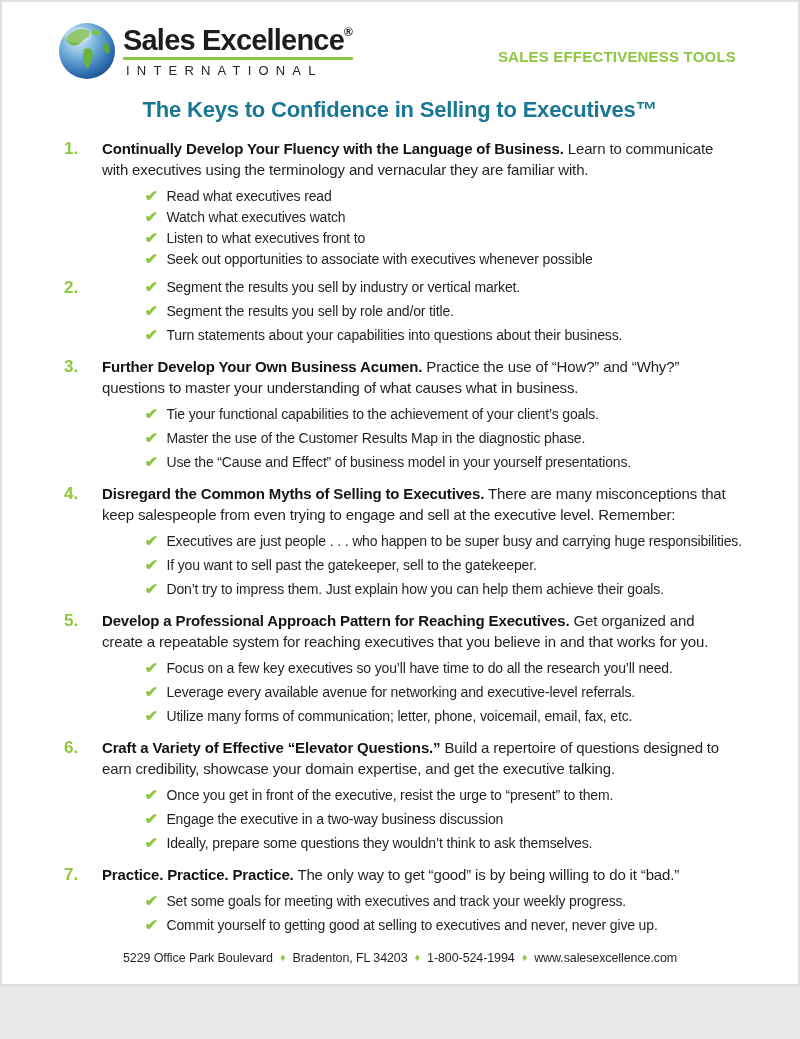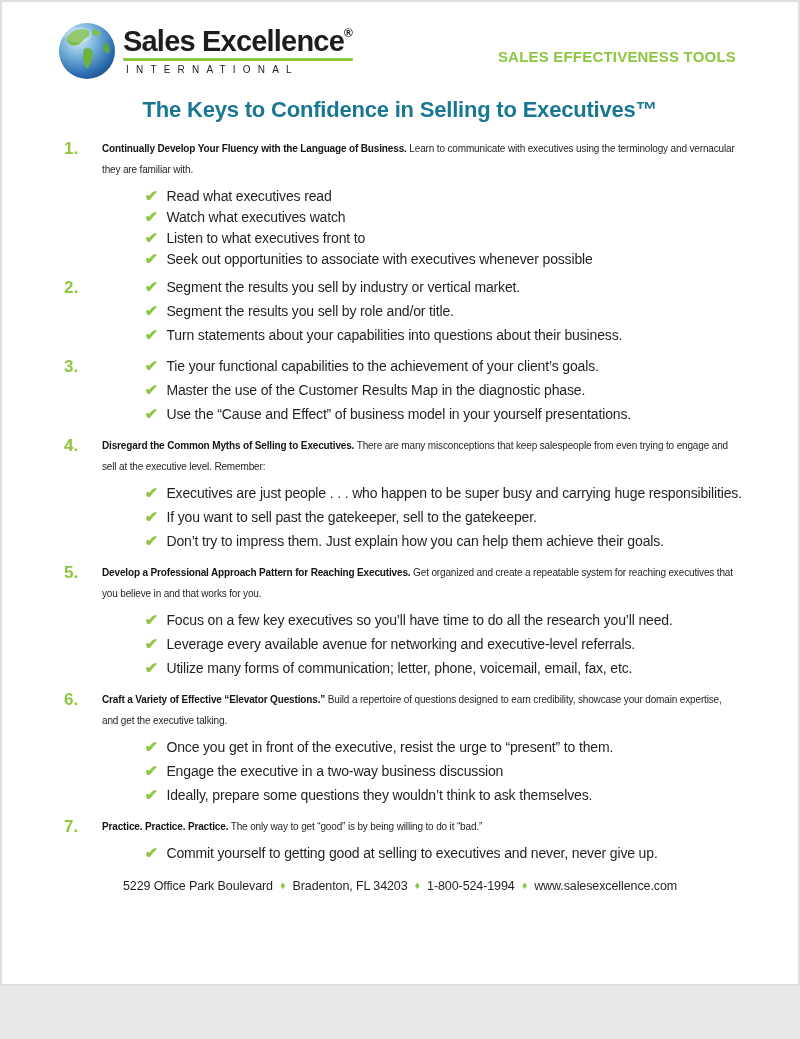--- a/index.html
+++ b/index.html
@@ -8,30 +8,30 @@
     background:#ffffff; border:2px solid #e0e0e0; outline:1px solid #cfcfcf;
     position:relative; overflow:hidden; margin:0 auto;
   }
   
   .header { display:flex; justify-content:space-between; align-items:flex-start; padding:20px 62px 0 56px; }
   .logo { display:flex; align-items:center; gap:7px; }
   .logo-text { display:inline-block; }
   .brand { font-size:29px; font-weight:bold; color:#1d1d1b; letter-spacing:-0.8px; line-height:1; white-space:nowrap; }
   .brand sup { font-size:12px; font-weight:bold; vertical-align:14px; letter-spacing:0; }
   .brand-rule { height:3px; margin:2px 0 4px 0; border-radius:1px; }
-  .intl { font-size:10px; letter-spacing:7.2px; color:#232323; padding-left:3px; line-height:1; }
+  .intl { font-size:13px; letter-spacing:7.2px; color:#232323; padding-left:3px; line-height:1; }
   .header-right { margin-top:26px; font-size:15px; font-weight:bold; letter-spacing:0.2px; }
   
   .title { text-align:center; font-size:22px; font-weight:bold; margin:17px 0 15px 0; letter-spacing:-0.2px; }
   
   .content { padding:0 62px; }
   .item { display:flex; margin-bottom:7px; }
   .num { width:38px; flex:0 0 38px; font-size:17px; font-weight:bold; line-height:21px; }
   .itembody { flex:1; max-width:645px; }
-  .lead { margin:0 0 6px 0; font-size:10px; line-height:21px; color:#231f20; letter-spacing:-0.15px; }
+  .lead { margin:0 0 6px 0; font-size:15px; line-height:21px; color:#231f20; letter-spacing:-0.15px; }
   .lead b { color:#141414; }
   .bullets { list-style:none; margin:0; padding:0 0 0 43px; }
   .bullets li { font-size:14px; line-height:20px; margin-bottom:4px; white-space:nowrap; color:#231f20; letter-spacing:-0.15px; }
   .item-1 .bullets li { margin-bottom:1px; }
   .check { font-weight:bold; font-size:15px; margin-right:9px; display:inline-block; transform:scaleX(1.1); }
   
   .footer { text-align:center; font-size:12.5px; color:#231f20; margin-top:12px; letter-spacing:-0.1px; }
   .dia { font-size:11px; margin:0 7px; position:relative; top:-1px; }
 </style>
 </head>
@@ -90,20 +90,21 @@
           <li><span class="check" style="color: rgb(141, 198, 63);">✔</span><span>Segment the results you sell by industry or vertical market.</span></li>
           <li><span class="check" style="color: rgb(141, 198, 63);">✔</span><span>Segment the results you sell by role and/or title.</span></li>
           <li><span class="check" style="color: rgb(141, 198, 63);">✔</span><span>Turn statements about your capabilities into questions about their business.</span></li>
         </ul>
       </div>
     </div>
 
     <div class="item">
       <div class="num" style="color: rgb(141, 198, 63);">3.</div>
       <div class="itembody">
+        <p class="lead"><b>Further Develop Your Own Business Acumen.</b> <span>Practice the use of “How?” and “Why?” questions to master your understanding of what causes what in business.</span></p>
         <ul class="bullets">
           <li><span class="check" style="color: rgb(141, 198, 63);">✔</span><span>Tie your functional capabilities to the achievement of your client’s goals.</span></li>
           <li><span class="check" style="color: rgb(141, 198, 63);">✔</span><span>Master the use of the Customer Results Map in the diagnostic phase.</span></li>
           <li><span class="check" style="color: rgb(141, 198, 63);">✔</span><span>Use the “Cause and Effect” of business model in your yourself presentations.</span></li>
         </ul>
       </div>
     </div>
 
     <div class="item">
       <div class="num" style="color: rgb(141, 198, 63);">4.</div>
@@ -139,20 +140,21 @@
           <li><span class="check" style="color: rgb(141, 198, 63);">✔</span><span>Ideally, prepare some questions they wouldn’t think to ask themselves.</span></li>
         </ul>
       </div>
     </div>
 
     <div class="item">
       <div class="num" style="color: rgb(141, 198, 63);">7.</div>
       <div class="itembody">
         <p class="lead"><b>Practice. Practice. Practice.</b> <span>The only way to get “good” is by being willing to do it “bad.”</span></p>
         <ul class="bullets">
+          <li><span class="check" style="color: rgb(141, 198, 63);">✔</span><span>Set some goals for meeting with executives and track your weekly progress.</span></li>
           <li><span class="check" style="color: rgb(141, 198, 63);">✔</span><span>Commit yourself to getting good at selling to executives and never, never give up.</span></li>
         </ul>
       </div>
     </div>
 
   </div>
 
   <div class="footer">
     <span>5229 Office Park Boulevard</span><span class="dia" style="color: rgb(141, 198, 63);">♦</span><span>Bradenton, FL 34203</span><span class="dia" style="color: rgb(141, 198, 63);">♦</span><span>1-800-524-1994</span><span class="dia" style="color: rgb(141, 198, 63);">♦</span><span>www.salesexcellence.com</span>
   </div>

